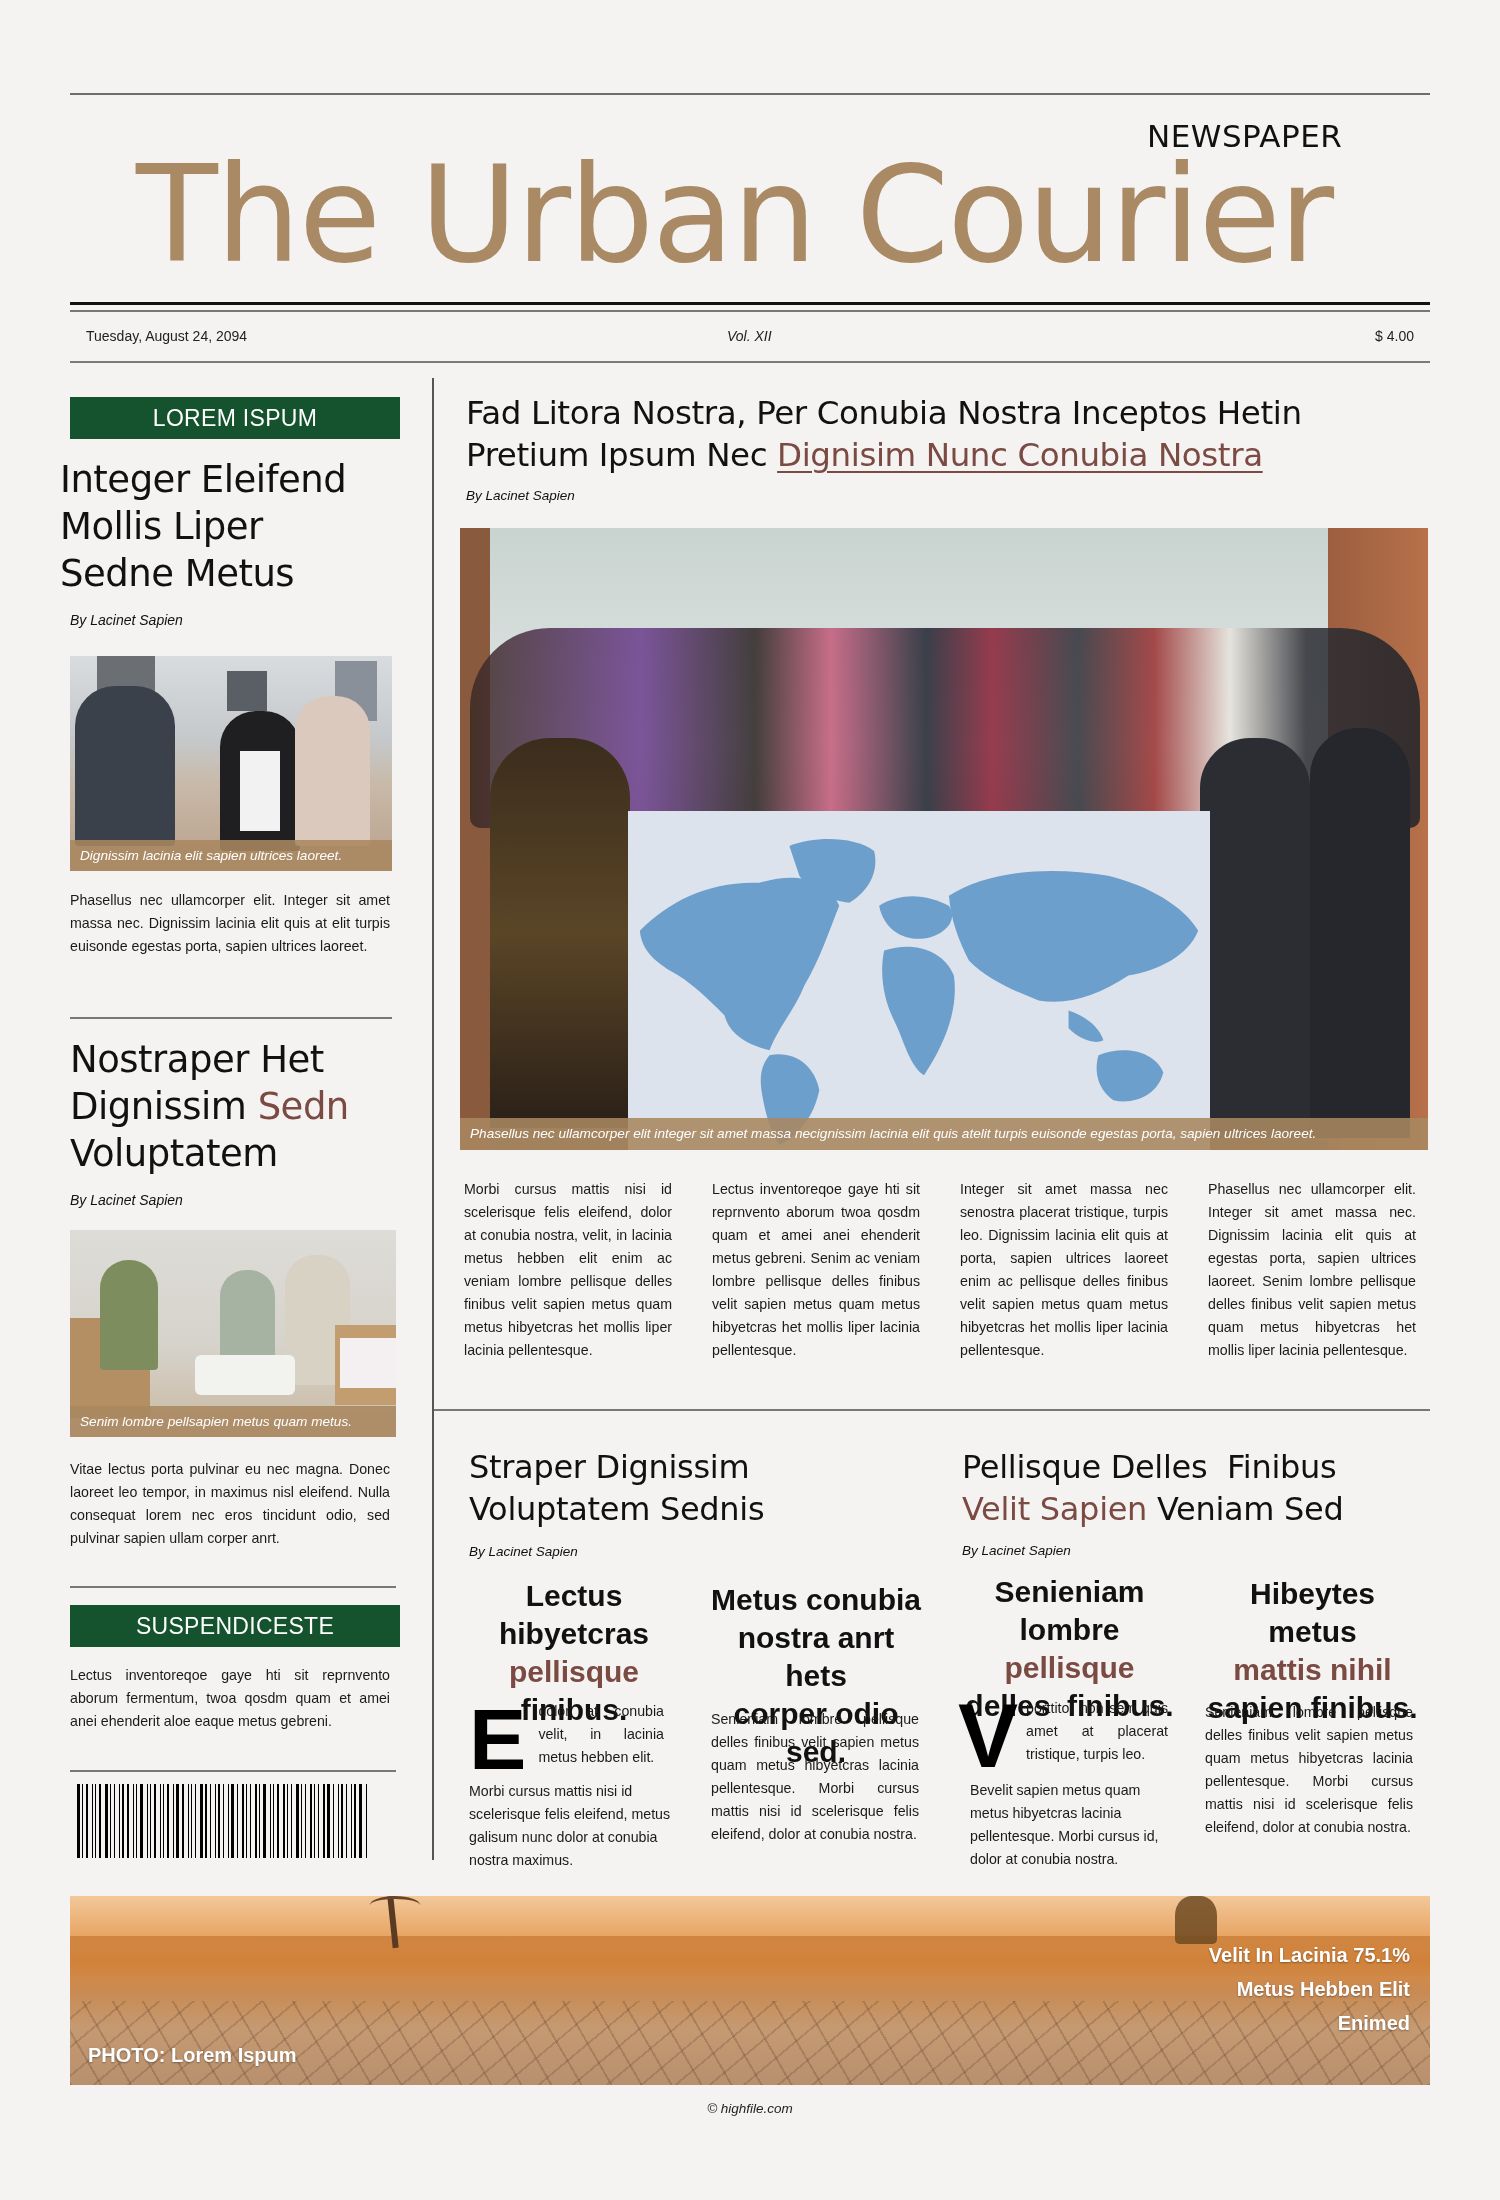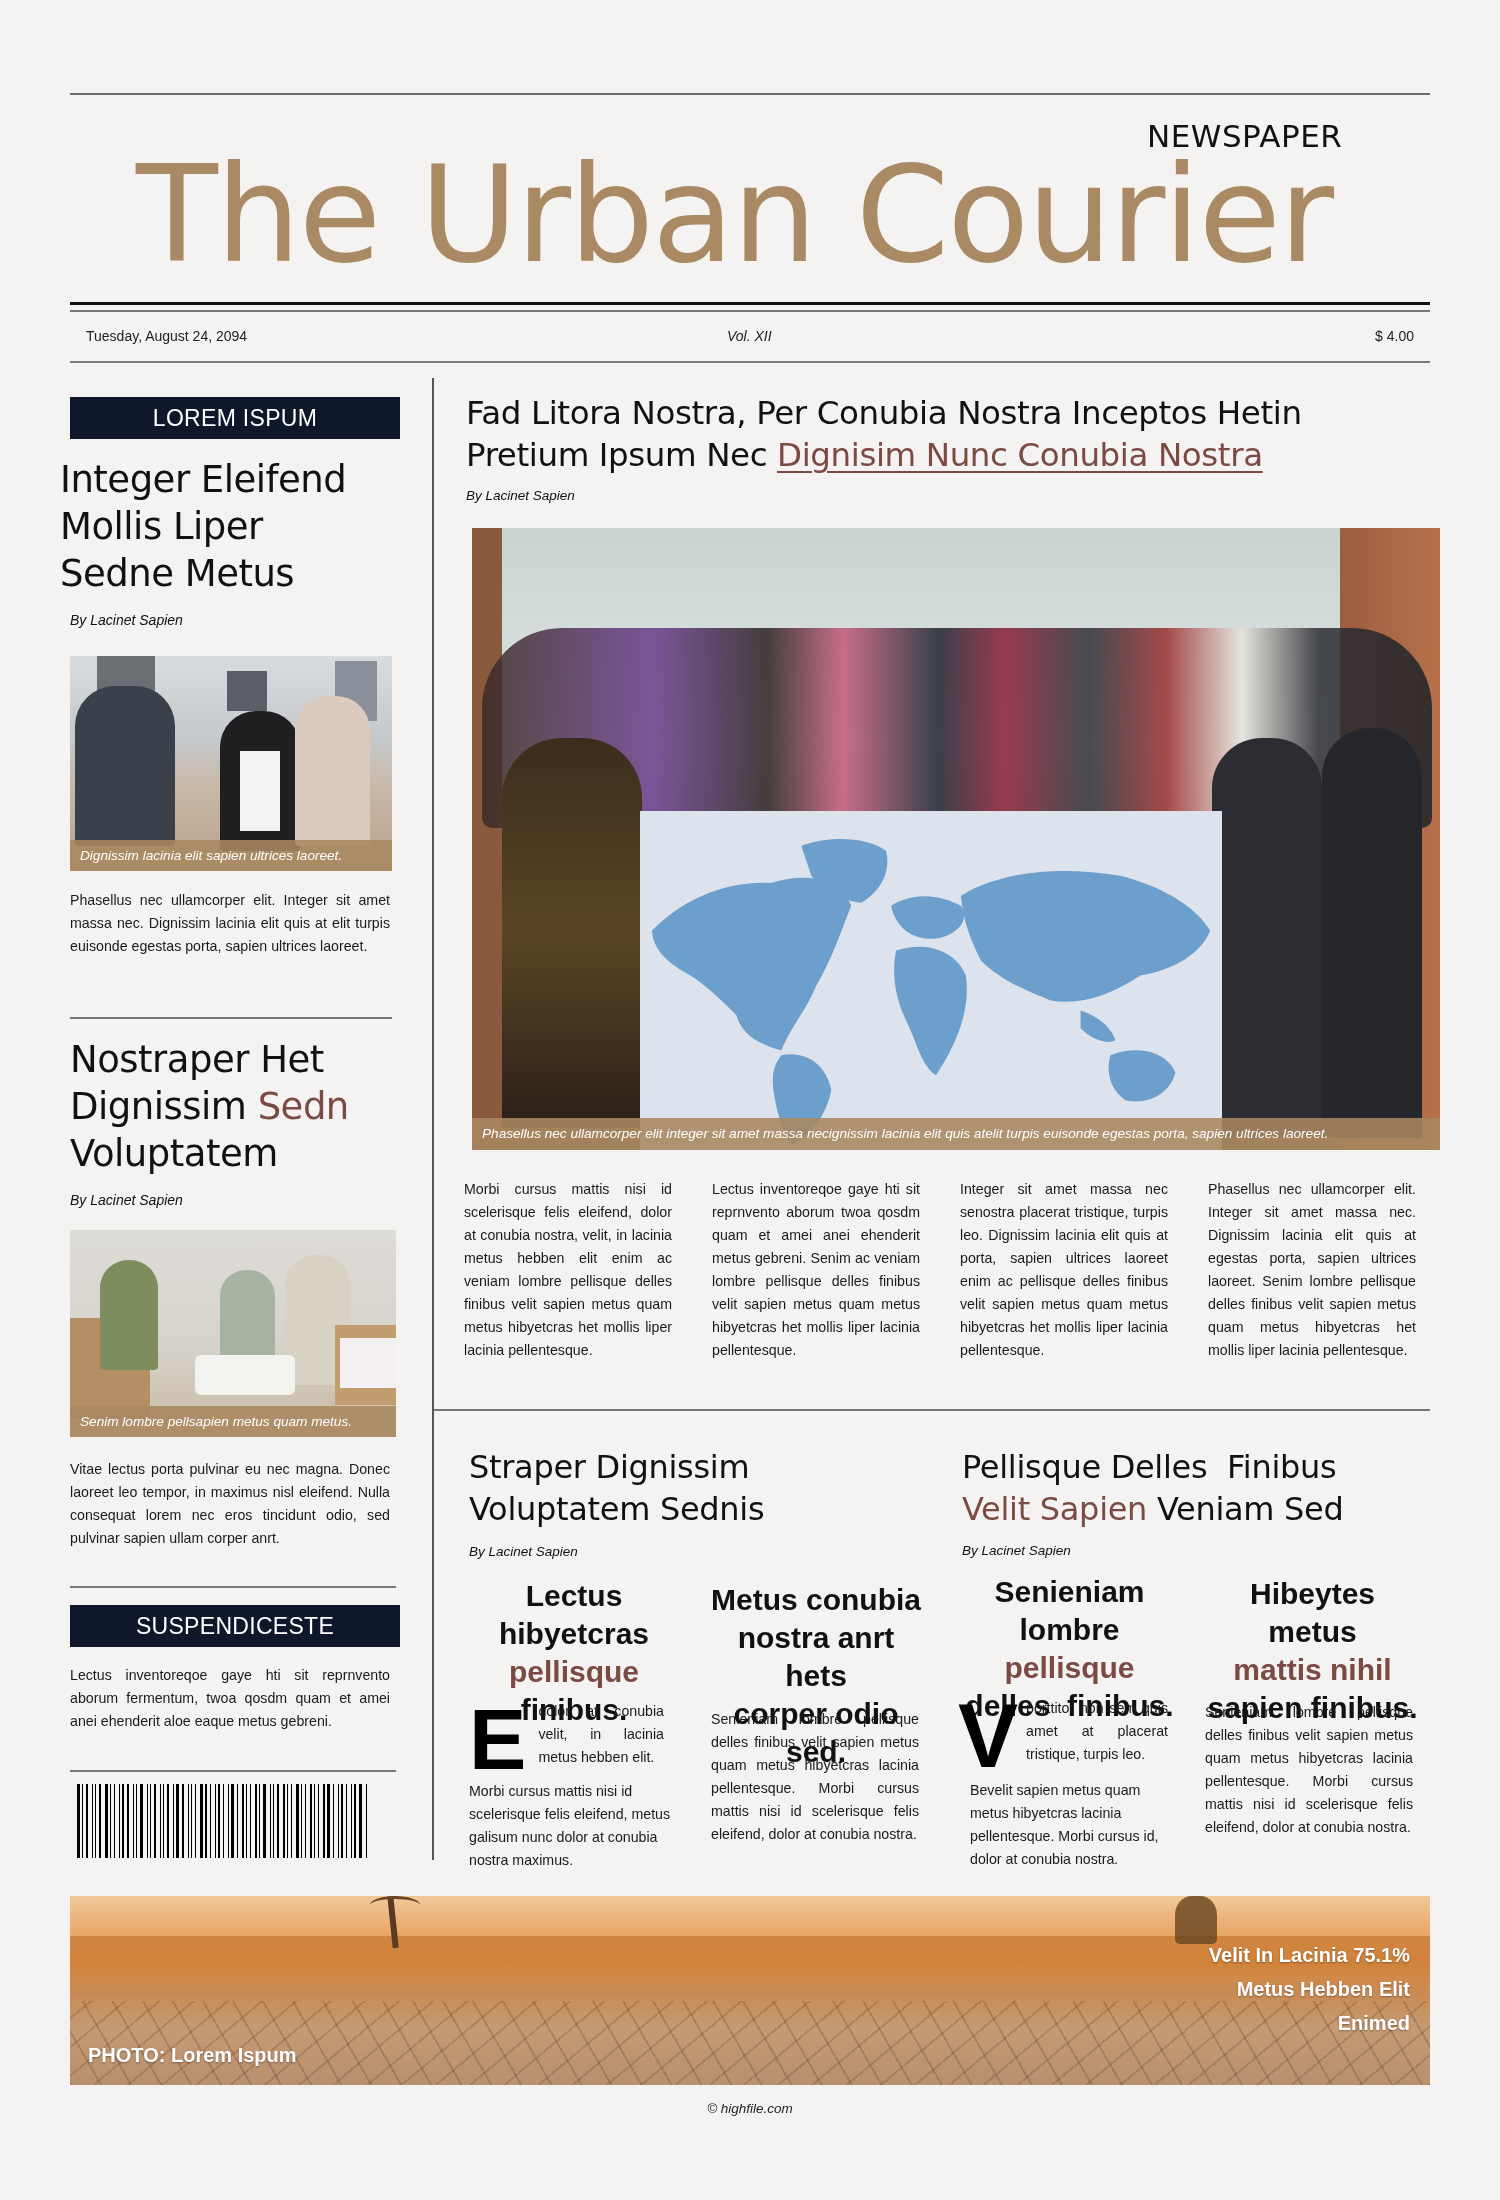--- a/index.html
+++ b/index.html
@@ -6,21 +6,21 @@
   html, body { width: 1500px; height: 2200px; background: #f4f3f1; overflow: hidden; }
   body { position: relative; font-family: "Liberation Sans", "DejaVu Sans", sans-serif; color: #111; }
   .abs { position: absolute; }
   .rule { position: absolute; background: #777; }
   .body-text {
     font-family: "Liberation Sans", sans-serif;
     font-size: 14.2px; line-height: 23px; text-align: justify; color: #1a1a1a;
   }
   .byline { font-family: "Liberation Sans", sans-serif; font-style: italic; font-size: 14px; color: #111; }
   .section-bar {
-    position: absolute; background: #0f172a; color: #fff; text-align: center;
+    position: absolute; background: #14532d; color: #fff; text-align: center;
     font-family: "Liberation Sans", sans-serif; font-size: 23px; line-height: 42px; letter-spacing: 0.3px;
   }
   .accent { color: #7b4a42; }
   .photo { position: absolute; overflow: hidden; }
   .caption {
     position: absolute; left: 0; right: 0; bottom: 0;
     background: rgba(169,135,96,0.88); color: #fff; font-style: italic;
     font-family: "Liberation Sans", sans-serif;
   }
   .masthead-title {
@@ -183,21 +183,21 @@
     </div>
   <div class="barcode-num" style="left:96px;top:1928px;">2346892457893O245</div>
 </div>
 
 <div class="abs h-main" style="left:466px;top:392px;width:980px;">
   <div>Fad Litora Nostra, Per Conubia Nostra Inceptos Hetin</div>
   <div><span>Pretium Ipsum Nec </span><a class="accent" style="text-decoration:underline;text-decoration-thickness:2px;text-underline-offset:5px;">Dignisim Nunc Conubia Nostra</a></div>
 </div>
 <div class="abs byline" style="left:466px;top:488px;font-size:13.5px;">By Lacinet Sapien</div>
 
-<div class="photo" style="left:472px;top:528px;width:968px;height:622px;background:linear-gradient(180deg,#c9d3d0 0%,#dfe7e5 35%,#b9b0a4 75%,#6d5a48 100%);">
+<div class="photo" style="left:460px;top:528px;width:968px;height:622px;background:linear-gradient(180deg,#c9d3d0 0%,#dfe7e5 35%,#b9b0a4 75%,#6d5a48 100%);">
   <div class="abs" style="right:0;top:0;width:100px;height:100%;background:linear-gradient(90deg,#9c5e3f,#b7714b);"></div>
   <div class="abs" style="left:0;top:0;width:30px;height:100%;background:#8a5a3e;"></div>
   <div class="abs" style="left:10px;top:100px;width:950px;height:200px;background:linear-gradient(90deg,#3a2a22 0%,#6b3c8d 18%,#2a2221 30%,#c45a7a 38%,#1e2430 48%,#8a1f35 55%,#2e3038 64%,#9a2f2f 72%,#e8e4dd 80%,#2c2d33 88%,#1e2228 100%);border-radius:80px 80px 10px 10px;opacity:0.85;"></div>
   <div class="abs" style="left:30px;top:210px;width:140px;height:390px;background:linear-gradient(180deg,#3b2d1d,#5a4526 50%,#2a2018);border-radius:60px 60px 0 0;"></div>
   <div class="abs" style="left:740px;top:210px;width:110px;height:400px;background:#2c2d33;border-radius:50px 50px 0 0;"></div>
   <div class="abs" style="left:850px;top:200px;width:100px;height:410px;background:#25272d;border-radius:48px 48px 0 0;"></div>
   <div class="abs" style="left:168px;top:283px;width:582px;height:339px;background:#dde3ec;">
     <svg viewBox="0 0 580 340" width="582" height="339" style="position:absolute;left:0;top:0;">
       <g fill="#6d9fcc">
         <path d="M10 120 C40 90 80 70 130 72 C170 60 200 70 210 95 C200 120 190 150 175 175 C165 200 150 215 140 240 C120 235 100 225 95 205 C80 190 60 170 40 160 C25 150 12 140 10 120 Z"></path>

